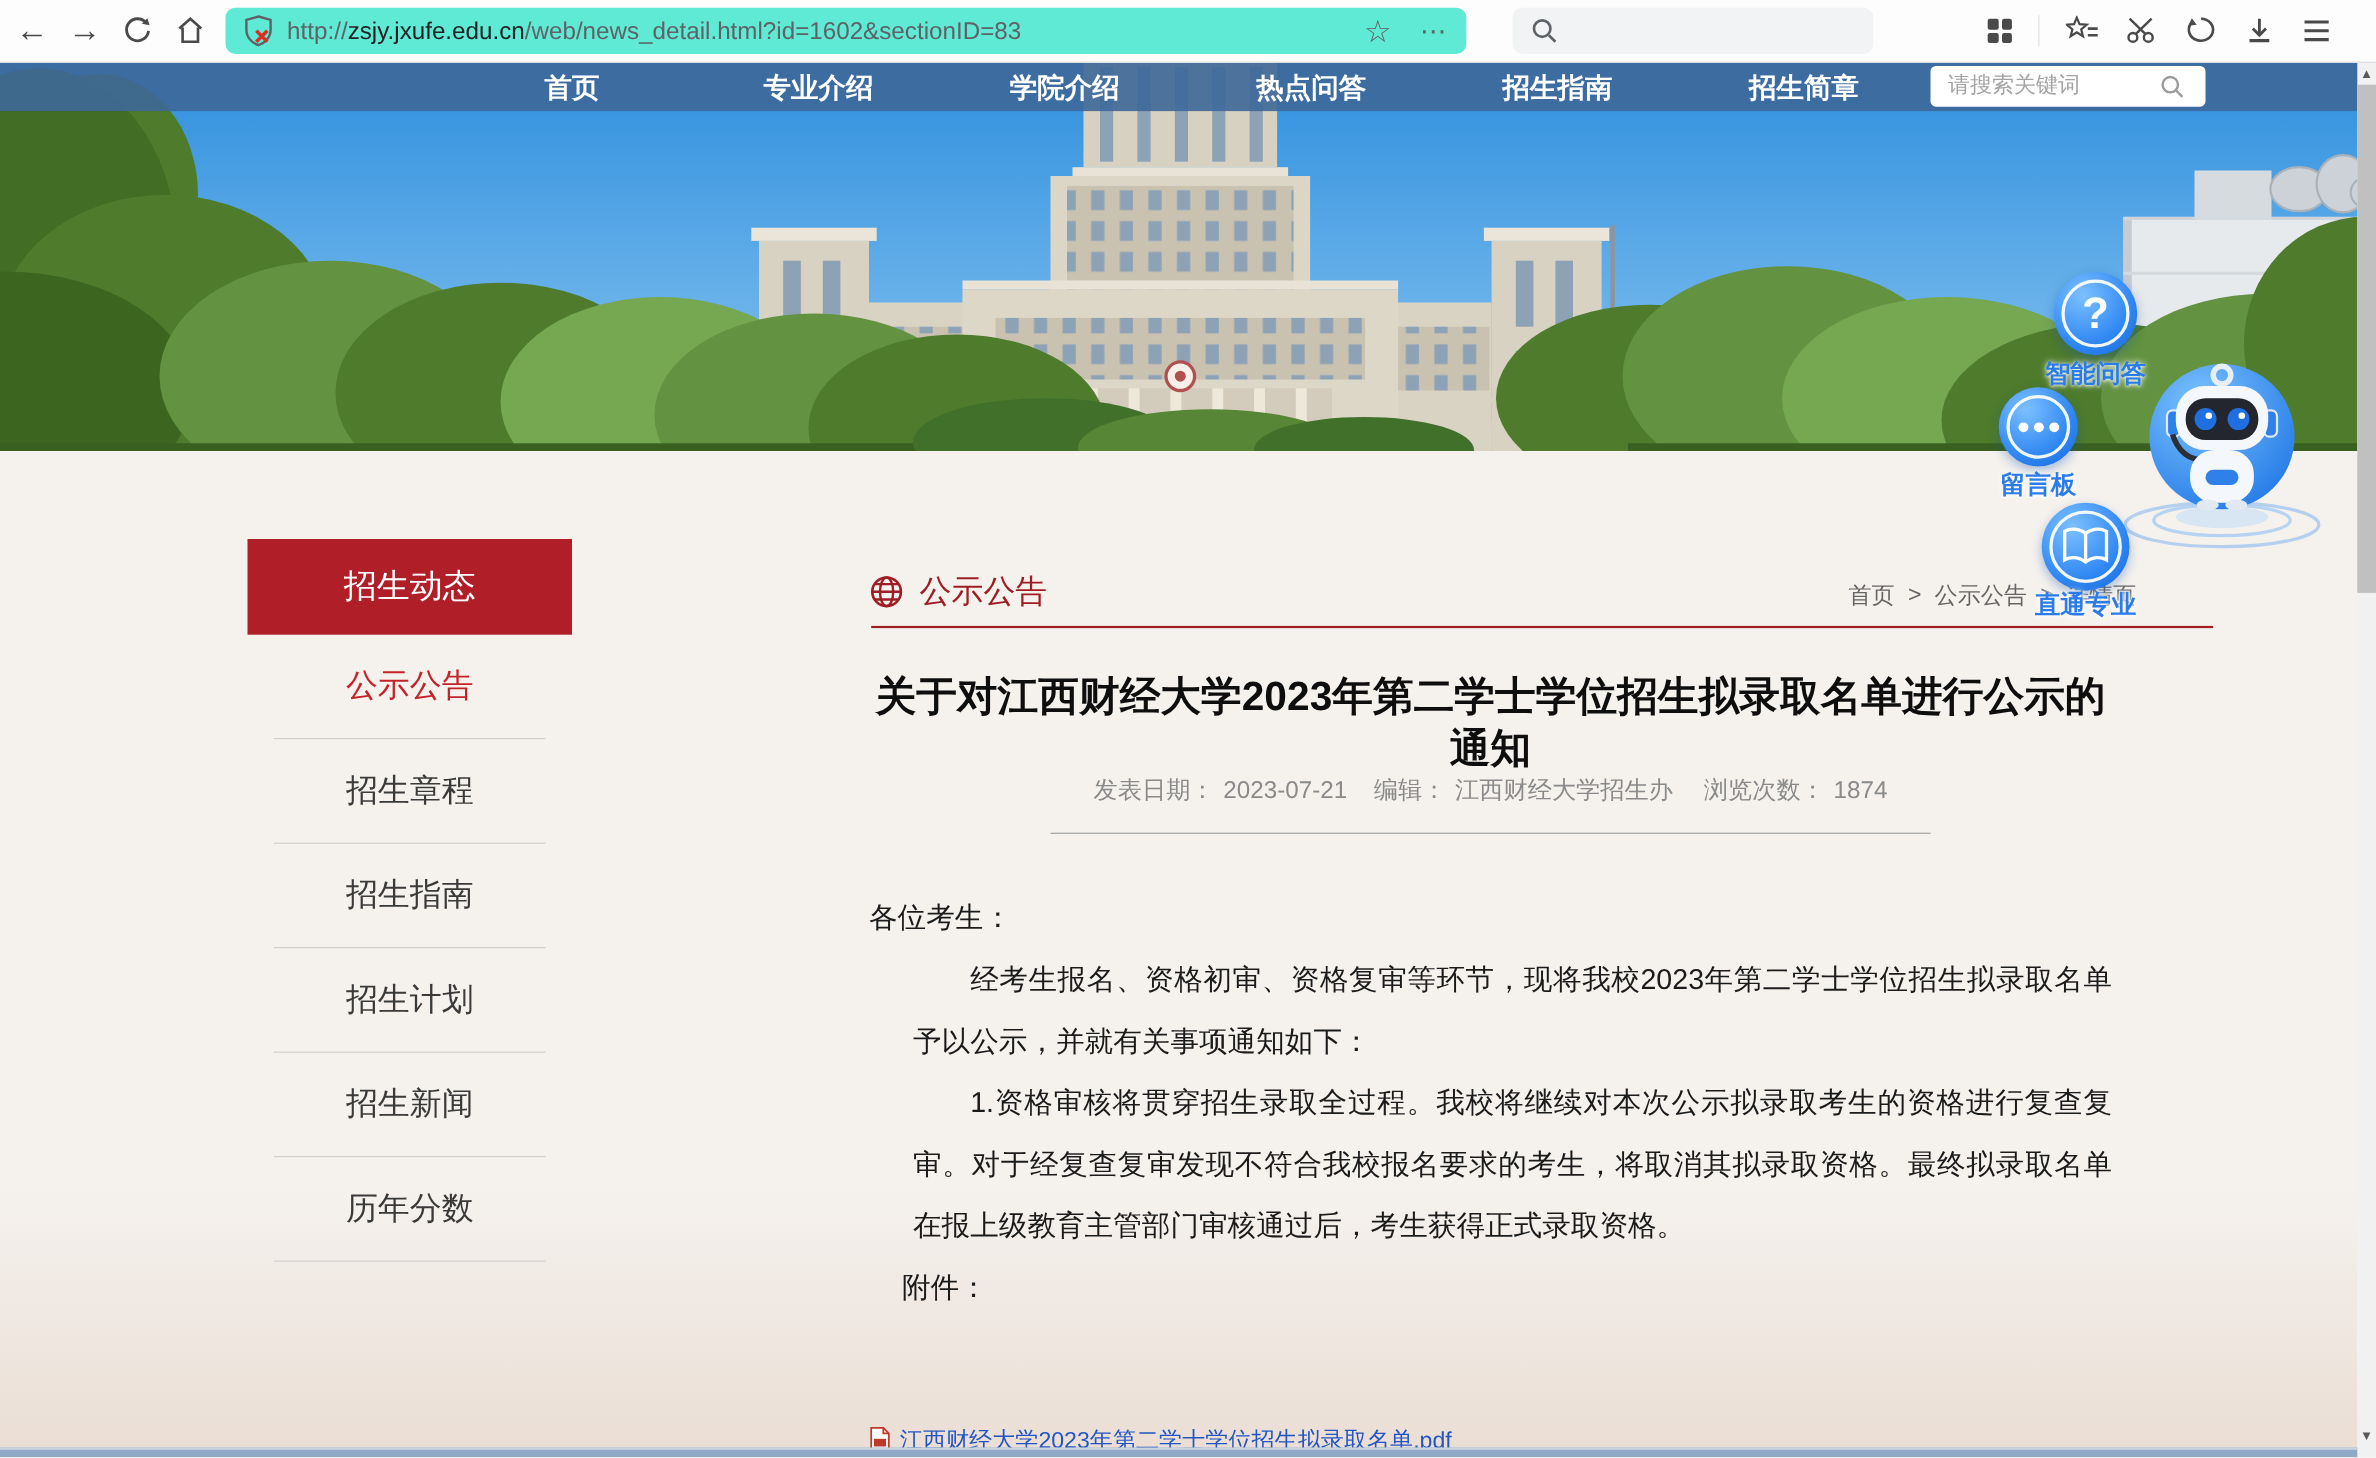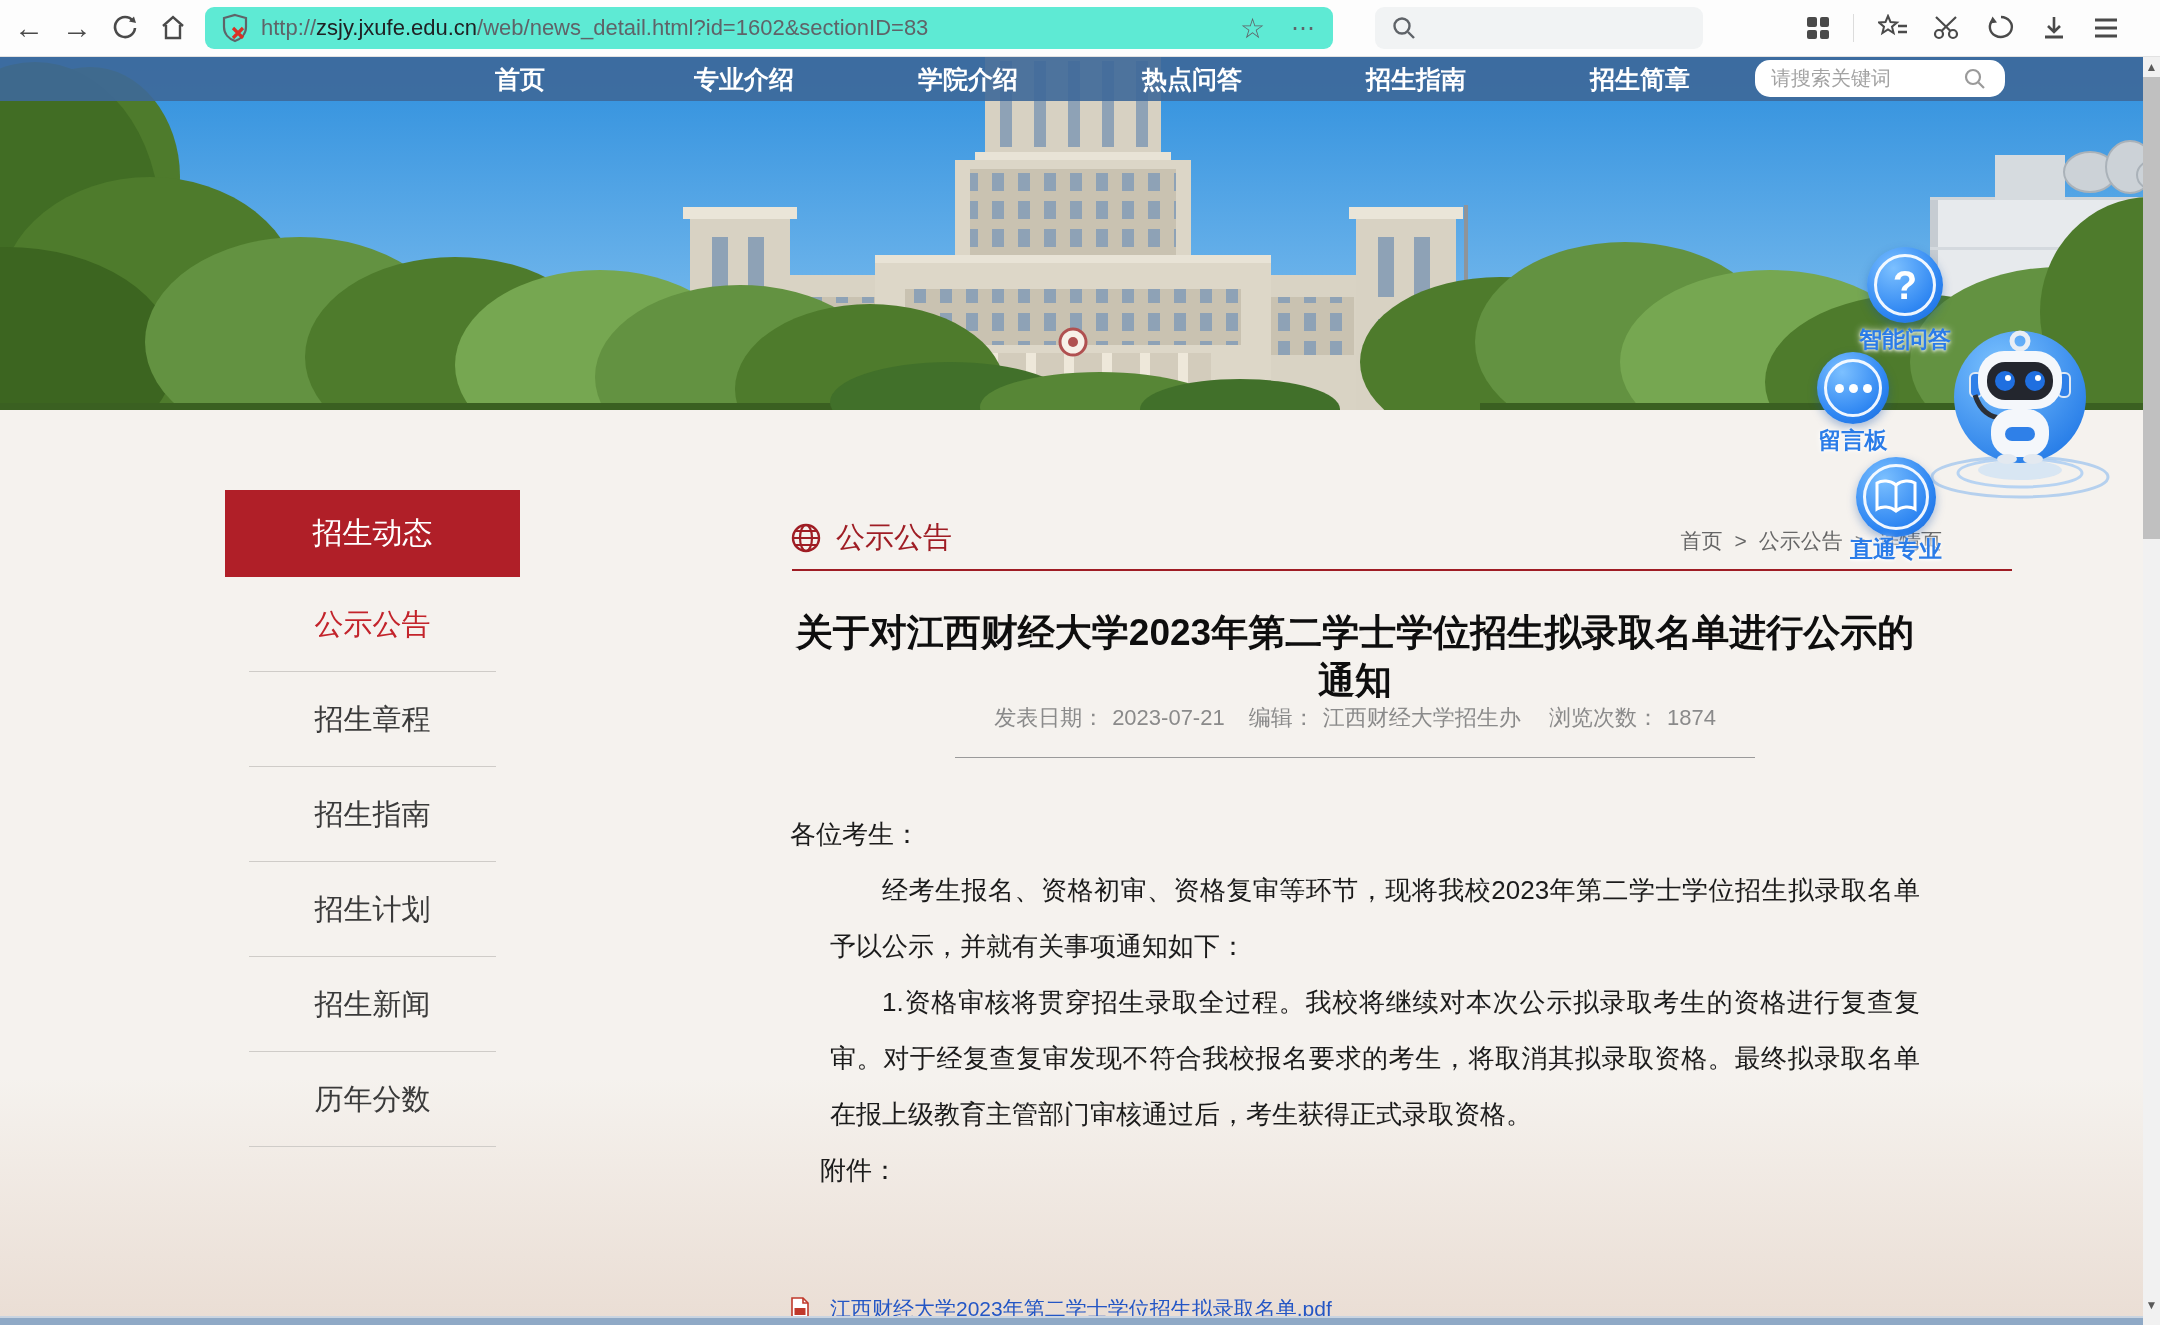--- a/index.html
+++ b/index.html
@@ -28,21 +28,21 @@
   .page{position:absolute;top:57px;left:0;width:2160px;height:1268px;background:#f5f2ee;overflow:hidden;}
   .banner{position:absolute;top:0;left:0;width:2160px;height:353px;}
 
   
   .sitenav{position:absolute;top:0;left:0;width:2160px;height:44px;background:rgba(62,104,153,0.90);}
   .nav-items{position:absolute;left:440px;top:0;width:1280px;height:44px;display:flex;
              justify-content:space-between;align-items:center;}
   .nav-item{color:#fff;font-size:25px;font-weight:bold;width:160px;text-align:center;
             text-decoration:none;cursor:pointer;white-space:nowrap;}
   .nav-search{position:absolute;left:1755px;top:3px;width:250px;height:37px;background:#fff;
-              border-radius:15px;display:flex;align-items:center;padding:0 10px 0 14px;box-sizing:border-box;}
+              border-radius:5px;display:flex;align-items:center;padding:0 10px 0 14px;box-sizing:border-box;}
   .nav-search input{border:none;outline:none;background:transparent;font-size:20px;color:#333;
                     width:190px;font-family:"Liberation Sans",sans-serif;}
   .nav-search input::placeholder{color:#a3a3a3;}
 
   
   .watermark{position:absolute;left:0;bottom:8px;width:2143px;height:240px;pointer-events:none;
      background:linear-gradient(to top, rgba(196,150,122,0.22), rgba(196,150,122,0));}
 
   
   .sidebar{position:absolute;left:225px;top:433px;width:295px;}
@@ -65,21 +65,21 @@
   .art-meta{position:absolute;left:790px;top:646px;width:1130px;text-align:center;
             font-size:22px;color:#8a8a8a;white-space:nowrap;}
   .art-meta span{margin:0 4px;}
   .meta-div{position:absolute;left:955px;top:700px;width:800px;height:1px;background:#9a9a9a;}
 
   
   .body-text{position:absolute;left:790px;top:749px;width:1130px;font-size:26px;color:#1b1b1b;}
   .body-text p{margin:0;line-height:56px;text-align:justify;}
   .body-text p.ind{text-indent:52px;margin-left:40px;}
   .attach-label{margin-left:30px;line-height:56px;font-size:26px;color:#1b1b1b;}
-  .attach-row{position:absolute;left:790px;top:1238px;display:flex;align-items:center;gap:20px;
+  .attach-row{position:absolute;left:790px;top:1238px;display:flex;align-items:center;gap:8px;
               font-size:21px;color:#2356c5;cursor:pointer;}
 
   
   .fab{position:absolute;border-radius:50%;display:flex;align-items:center;justify-content:center;
        background:radial-gradient(circle at 35% 28%, #7cc0ff, #2e86f2 62%, #1565d8);cursor:pointer;
        box-shadow:0 4px 10px rgba(20,80,170,0.35);}
   .fab::after{content:"";position:absolute;inset:7px;border:3px solid rgba(255,255,255,0.92);
               border-radius:50%;}
   .fab .glyph{color:#fff;font-weight:bold;z-index:1;}
   .fab-label{position:absolute;text-align:center;font-size:23px;font-weight:bold;color:#2b7ce8;

